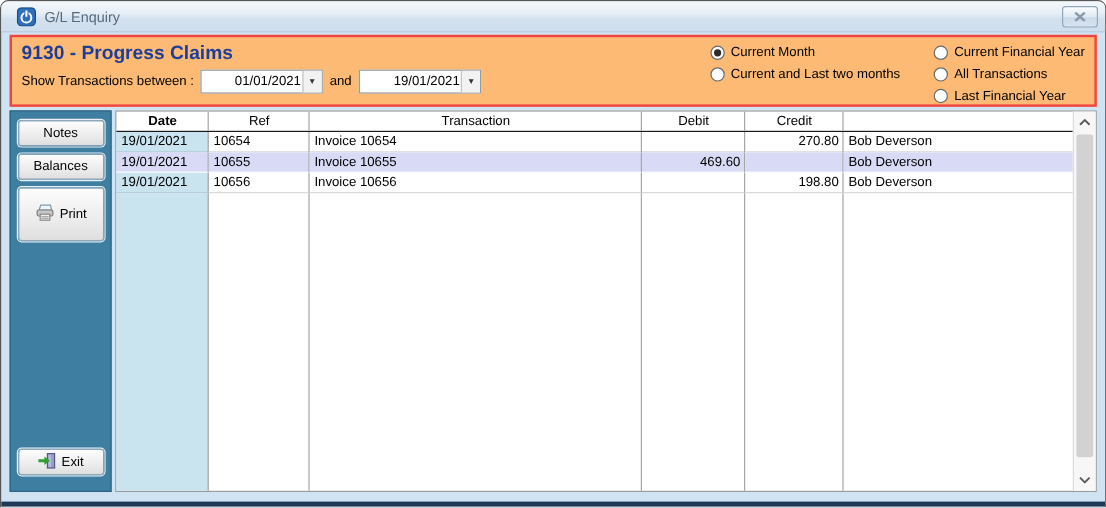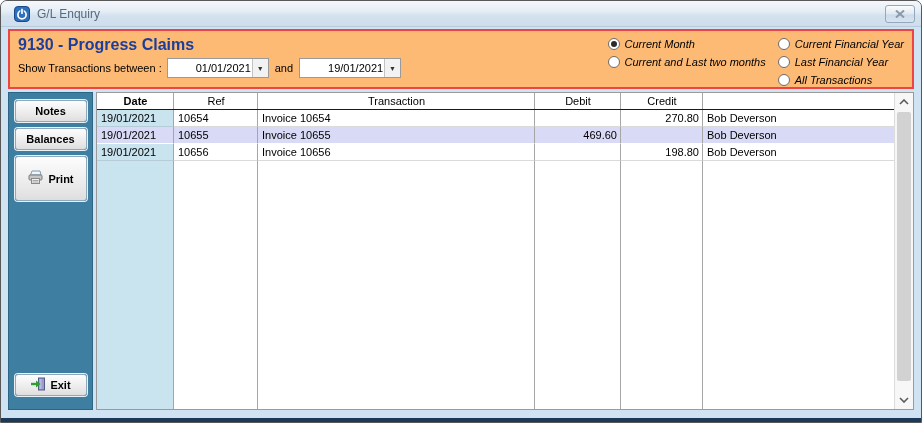--- a/index.html
+++ b/index.html
@@ -66,21 +66,21 @@
     width: 16px; border-left: 1px solid #c3c3c3;
     background: #f2f2f2;
     display: flex; align-items: center; justify-content: center;
     font-size: 7px; color: #333;
   }
   .conjunction { margin: 0 6px; }
 
   
   .radios {
     position: absolute; right: 8px; top: 4px;
-    display: flex; gap: 12px; font-size: 11px; font-style: italic;
+    display: flex; gap: 28px; font-size: 11px;
   }
   .rcol { display: flex; flex-direction: column; }
   .radio { display: flex; align-items: center; height: 18px; cursor: default; white-space: nowrap; }
   .rb {
     width: 12px; height: 12px; margin-right: 5px;
     border: 1px solid #6b6b6b; border-radius: 50%;
     background: #fff; position: relative; flex: 0 0 12px;
   }
   .radio.selected .rb::after {
     content: ''; position: absolute; left: 2px; top: 2px;
@@ -99,21 +99,21 @@
   }
   .side-btn {
     width: 72px; height: 22px;
     margin-bottom: 6px;
     border: 1px solid #8fa9bc;
     border-radius: 3px;
     background: linear-gradient(to bottom, #fdfdfd, #e9e9e9 70%, #dedede);
     box-shadow: 0 0 0 1px #e9f1f7;
     font-size: 11px; color: #000;
     display: flex; align-items: center; justify-content: center;
-    gap: 4px; cursor: default; font-weight: bold;
+    gap: 4px; cursor: default;
   }
   .side-btn.tall { height: 45px; }
   .side-spacer { flex: 1; }
 
   
   .table-area {
     flex: 1; margin-left: 3px; min-width: 0;
     background: #ffffff;
     border: 1px solid #9a9a9a;
     display: flex;
@@ -217,25 +217,25 @@
             <span>Current and Last two months</span>
           </label>
         </div>
         <div class="rcol">
           <label class="radio">
             <span class="rb"></span>
             <span>Current Financial Year</span>
           </label>
           <label class="radio">
             <span class="rb"></span>
+            <span>All Transactions</span>
+          </label>
+          <label class="radio">
+            <span class="rb"></span>
             <span>Last Financial Year</span>
-          </label>
-          <label class="radio">
-            <span class="rb"></span>
-            <span>All Transactions</span>
           </label>
         </div>
       </div>
     </div>
 
     <div class="body">
 
       <div class="sidebar">
         <div class="side-btn">
           <span>Notes</span>

